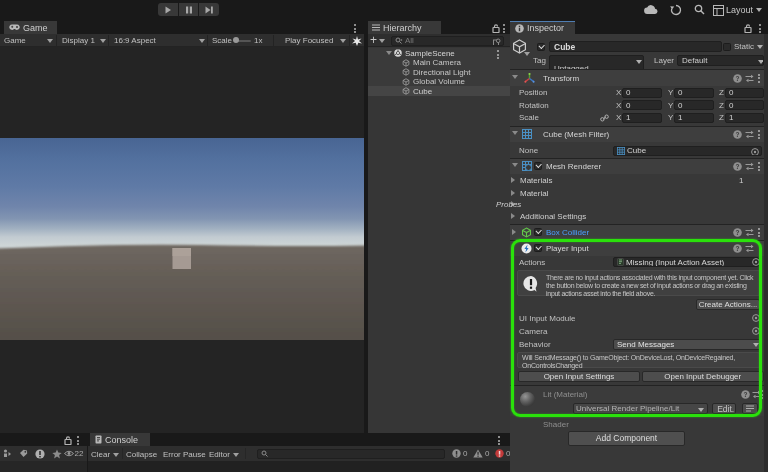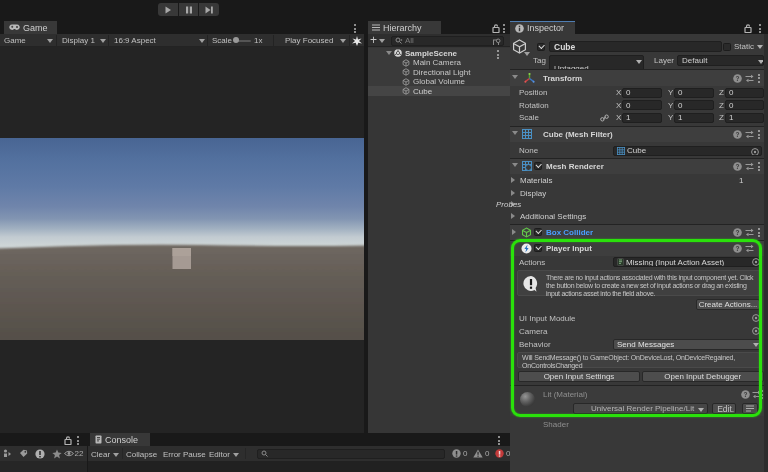--- a/index.html
+++ b/index.html
@@ -9,21 +9,21 @@
   .abs{position:absolute;}
   .tab{position:absolute;background:#383838;color:#cfcfcf;display:flex;align-items:center;}
   .toolbar{position:absolute;background:#2e2e2e;}
   .field{position:absolute;background:#282828;border:1px solid #1f1f1f;border-radius:2px;
     box-sizing:border-box;color:#d2d2d2;display:flex;align-items:center;overflow:hidden;}
   .btn{position:absolute;background:#4d4d4d;border:1px solid #282828;border-radius:2px;
     box-sizing:border-box;color:#dedede;display:flex;align-items:center;justify-content:center;overflow:hidden;}
   .ddown{position:absolute;background:#4c4c4c;border:1px solid #282828;border-radius:2px;
     box-sizing:border-box;color:#e2e2e2;display:flex;align-items:center;overflow:hidden;}
   .lbl{position:absolute;white-space:nowrap;}
-  .hdr{font-weight:bold;color:#d6d6d6;}
+  .hdr{font-weight:normal;color:#d6d6d6;}
   .caret{display:inline-block;width:0;height:0;border-left:3.5px solid transparent;
     border-right:3.5px solid transparent;border-top:4.5px solid #b0b0b0;}
   .caretsm{display:inline-block;width:0;height:0;border-left:3px solid transparent;
     border-right:3px solid transparent;border-top:4px solid #a0a0a0;}
   .fold{display:inline-block;width:0;height:0;border-top:3.5px solid transparent;
     border-bottom:3.5px solid transparent;border-left:4.5px solid #8a8a8a;}
   .foldo{display:inline-block;width:0;height:0;border-left:3.5px solid transparent;
     border-right:3.5px solid transparent;border-top:4.5px solid #8a8a8a;}
   .kebab{position:absolute;width:2px;color:#bbb;}
   .kebab i{display:block;width:2px;height:2px;border-radius:50%;background:#b6b6b6;margin:0 0 1.5px 0;}
@@ -51,20 +51,39 @@
     <svg class="abs" style="left:27px;top:3px;" width="8" height="8">
         <rect x="1" y="0.5" width="2.2" height="7" fill="#a8a8a8"></rect>
         <rect x="4.8" y="0.5" width="2.2" height="7" fill="#a8a8a8"></rect>
       </svg>
     <svg class="abs" style="left:47px;top:3px;" width="9" height="8">
         <path d="M0.5 0.5 L5.5 4 L0.5 7.5 Z" fill="#a8a8a8"></path>
         <rect x="6" y="0.5" width="1.8" height="7" fill="#a8a8a8"></rect>
       </svg>
   </div>
 
+  <div class="abs" style="left:644px;top:4px;width:120px;height:13px;color:#c0c0c0;">
+    <svg class="abs" style="left:0;top:1px;" width="14" height="10" viewBox="0 0 14 10">
+        <path d="M3.5 9 a3.2 3.2 0 0 1 -0.4 -6.4 a4.2 4.2 0 0 1 8 1.2 a2.6 2.6 0 0 1 -0.4 5.2 Z" fill="#b8b8b8"></path>
+      </svg>
+    <svg class="abs" style="left:26px;top:0px;" width="12" height="12" viewBox="0 0 12 12">
+        <path d="M6 1.5 a4.5 4.5 0 1 1 -4.3 3.2" fill="none" stroke="#b8b8b8" stroke-width="1.3"></path>
+        <path d="M0.2 2.2 L2 5.6 L4.2 2.6 Z" fill="#b8b8b8"></path>
+      </svg>
+    <svg class="abs" style="left:50px;top:0px;" width="11" height="11" viewBox="0 0 11 11">
+        <circle cx="4.5" cy="4.5" r="3.2" fill="none" stroke="#b8b8b8" stroke-width="1.3"></circle>
+        <path d="M7 7 L10 10" stroke="#b8b8b8" stroke-width="1.4"></path>
+      </svg>
+    <svg class="abs" style="left:69px;top:0.5px;" width="11" height="11" viewBox="0 0 11 11">
+        <rect x="0.5" y="0.5" width="10" height="10" fill="none" stroke="#b8b8b8" stroke-width="1"></rect>
+        <path d="M0.5 3.5 H10.5 M4 3.5 V10.5" stroke="#b8b8b8" stroke-width="1"></path>
+      </svg>
+    <div class="lbl" style="left:82px;top:1px;font-size:9px;color:#c6c6c6;">Layout</div>
+    <span class="caret" style="position:absolute;left:112px;top:4px;"></span>
+  </div>
 
   <div class="abs" style="left:0;top:21px;width:364px;height:13px;background:#191919;"></div>
   <div class="tab" style="left:4px;top:21px;width:53px;height:13px;">
     <svg style="margin:0 3px 0 5px;" width="11" height="7" viewBox="0 0 11 7">
         <path d="M3 0.5 h5 a2.7 2.7 0 1 1 -2 4.5 h-1 a2.7 2.7 0 1 1 -2 -4.5 z" fill="#b8b8b8"></path>
         <circle cx="8" cy="3" r="1" fill="#383838"></circle>
         <rect x="2.2" y="2.4" width="2" height="0.9" fill="#383838"></rect>
         <rect x="2.8" y="1.8" width="0.9" height="2" fill="#383838"></rect>
       </svg>
     <span style="font-size:9px;">Game</span>
@@ -461,21 +480,21 @@
     </svg>
   <div class="kebab" style="left:758px;top:162px;">
       <i></i>
       <i></i>
       <i></i>
     </div>
   <span class="fold" style="position:absolute;left:511px;top:177px;"></span>
   <span class="lbl" style="left:520px;top:176px;color:#cfcfcf;">Materials</span>
   <span class="lbl" style="left:739px;top:176px;color:#cfcfcf;">1</span>
   <span class="fold" style="position:absolute;left:511px;top:189.5px;"></span>
-  <span class="lbl" style="left:520px;top:188.5px;color:#cfcfcf;">Display</span>
+  <span class="lbl" style="left:520px;top:188.5px;color:#cfcfcf;">Material</span>
   <span class="fold" style="position:absolute;left:511px;top:201px;"></span>
   <span class="lbl" style="left:496px;top:200px;color:#cfcfcf;font-style:italic;">Probes</span>
   <span class="fold" style="position:absolute;left:511px;top:212.5px;"></span>
   <span class="lbl" style="left:520px;top:211.5px;color:#cfcfcf;">Additional Settings</span>
 
   <div class="abs" style="left:510px;top:224px;width:258px;height:1px;background:#232323;"></div>
   <div class="abs" style="left:510px;top:225px;width:258px;height:15px;background:#3e3e3e;"></div>
   <span class="fold" style="position:absolute;left:512px;top:228.5px;"></span>
   <svg class="abs" style="left:521px;top:227px;" width="11" height="11" viewBox="0 0 16 16">
       <path d="M8 1.5 L13.8 4.8 V11.2 L8 14.5 L2.2 11.2 V4.8 Z" fill="none" stroke="#63c74a" stroke-width="1.6"></path>
@@ -575,29 +594,30 @@
       <path d="M6 0.8 L8.5 2.5 L6 4.2 Z" fill="#9a9a9a"></path>
       <path d="M3.5 4.8 L1 6.5 L3.5 8.2 Z" fill="#9a9a9a"></path>
     </svg>
   <div class="kebab" style="left:761px;top:390px;">
       <i></i>
       <i></i>
       <i></i>
     </div>
   <span class="lbl" style="left:543px;top:420px;color:#8f8f8f;">Shader</span>
   <div class="ddown" style="left:573px;top:403px;width:135px;height:11px;background:#464646;color:#b5b5b5;">
-    <span style="margin-left:17px;text-align:center;">Universal Render Pipeline/Lit</span>
+    <span style="margin-left:2px;text-align:center;">Universal Render Pipeline/Lit</span>
     <span class="caret" style="position:absolute;right:3px;top:3.5px;"></span>
   </div>
   <div class="btn" style="left:712px;top:403px;width:24px;height:11px;font-size:8.5px;color:#c6c6c6;padding-left:8px;">Edit...</div>
   <div class="btn" style="left:742px;top:403px;width:16px;height:11px;">
     <svg width="8" height="7" viewBox="0 0 8 7">
         <path d="M0 1 H8 M0 3.5 H8 M0 6 H5" stroke="#b0b0b0" stroke-width="1"></path>
       </svg>
   </div>
 
   <div class="abs" style="left:511px;top:239px;width:251px;height:178px;border:3px solid #2ae10b;
     border-radius:9px;box-sizing:border-box;box-shadow:0 0 2px rgba(42,225,11,0.7), inset 0 0 2px rgba(42,225,11,0.5);"></div>
 
+  <div class="btn" style="left:568px;top:431px;width:117px;height:14.5px;font-size:8.5px;background:#4f4f4f;">Add Component</div>
 
   <div class="abs" style="left:764px;top:34px;width:4px;height:438px;background:#2d2d2d;"></div>
 
 </div>
 
 </body></html>

